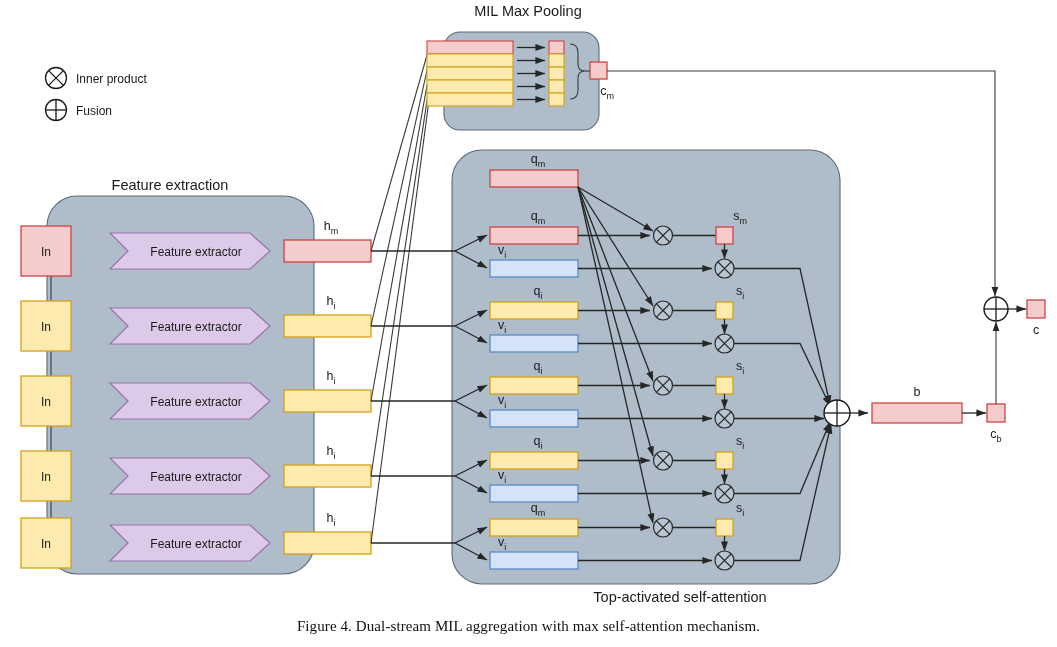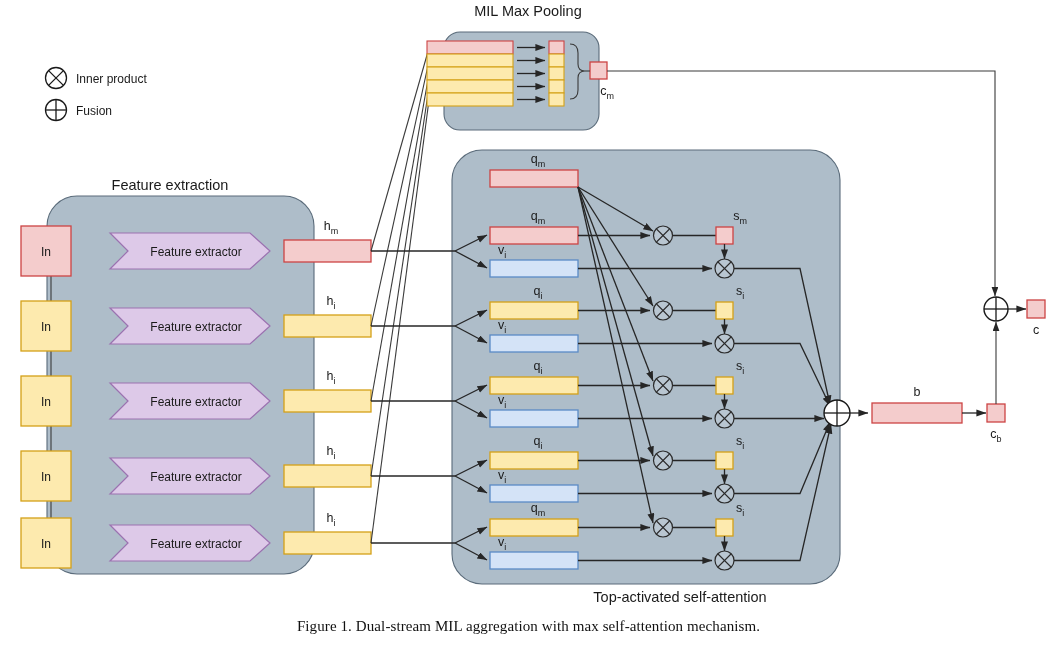--- a/index.html
+++ b/index.html
@@ -359,14 +359,14 @@
 
     <circle class="op-node-open" cx="996" cy="309" r="12"></circle>
     <line x1="984" y1="309" x2="1008" y2="309" stroke="#1a1a1a" stroke-width="1.3"></line>
     <line x1="996" y1="297" x2="996" y2="321" stroke="#1a1a1a" stroke-width="1.3"></line>
 
     <line class="edge" x1="1008" y1="309" x2="1026" y2="309" marker-end="url(#arrow-sm)"></line>
     <rect x="1027" y="300" width="18" height="18" fill="#f4cccc" stroke="#cc4444" stroke-width="1.3"></rect>
     <text class="lbl" x="1036" y="334" text-anchor="middle">c</text>
   </svg>
 
-  <div class="caption">Figure 1. Dual-stream MIL aggregation with max self-attention mechanism.</div>
+  <div class="caption">Figure 4. Dual-stream MIL aggregation with max self-attention mechanism.</div>
 </div>
 
 </body></html>

